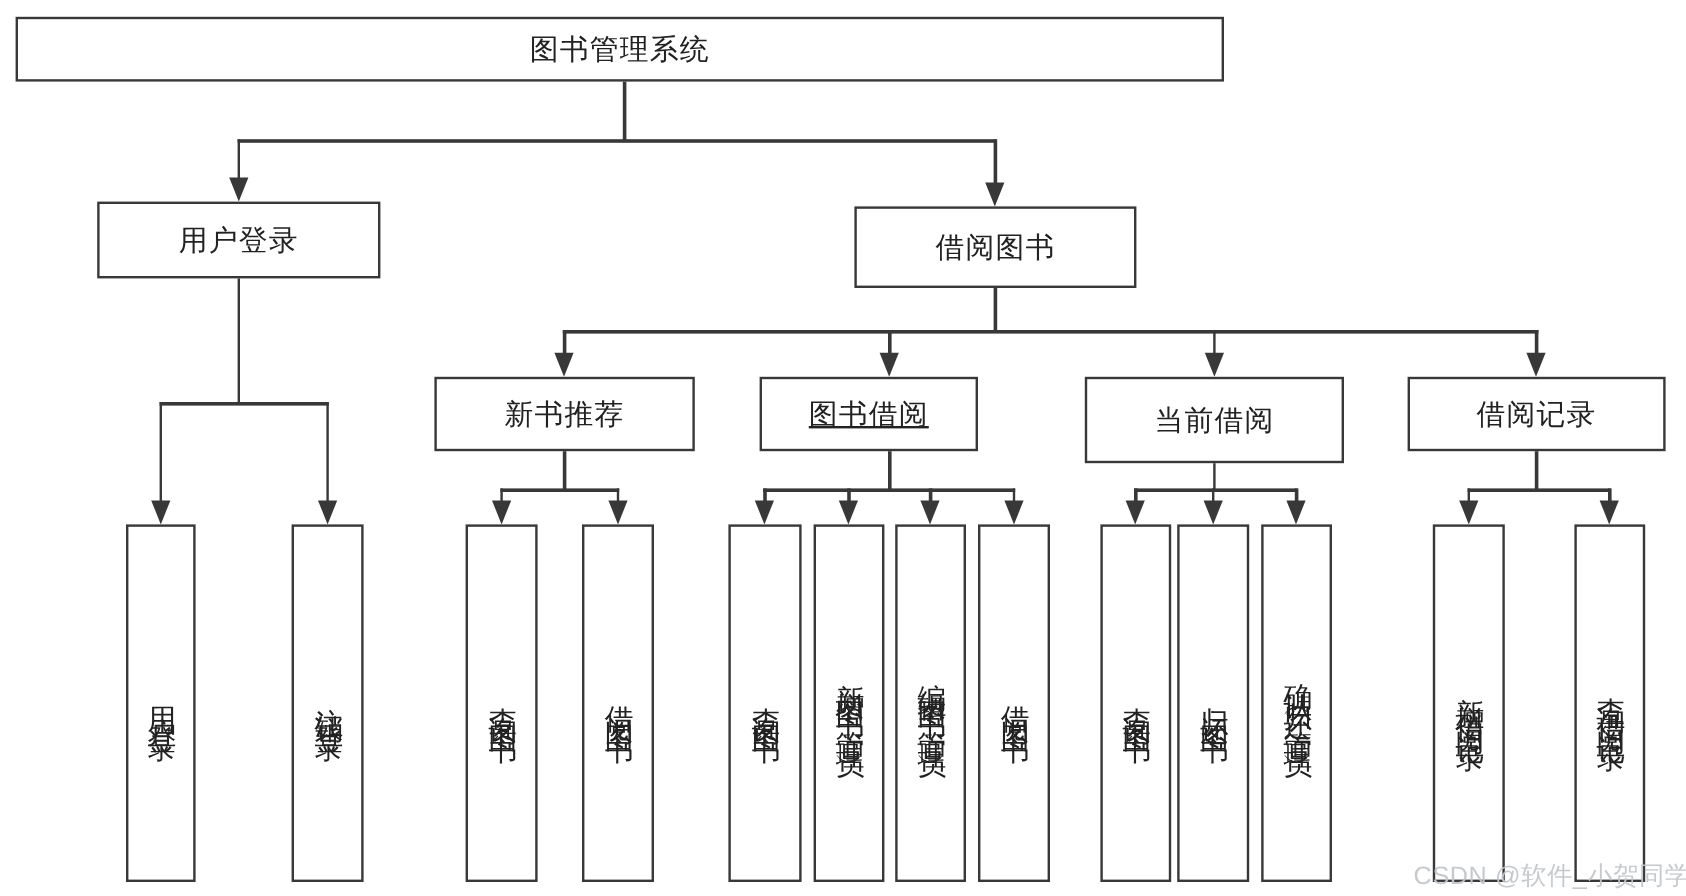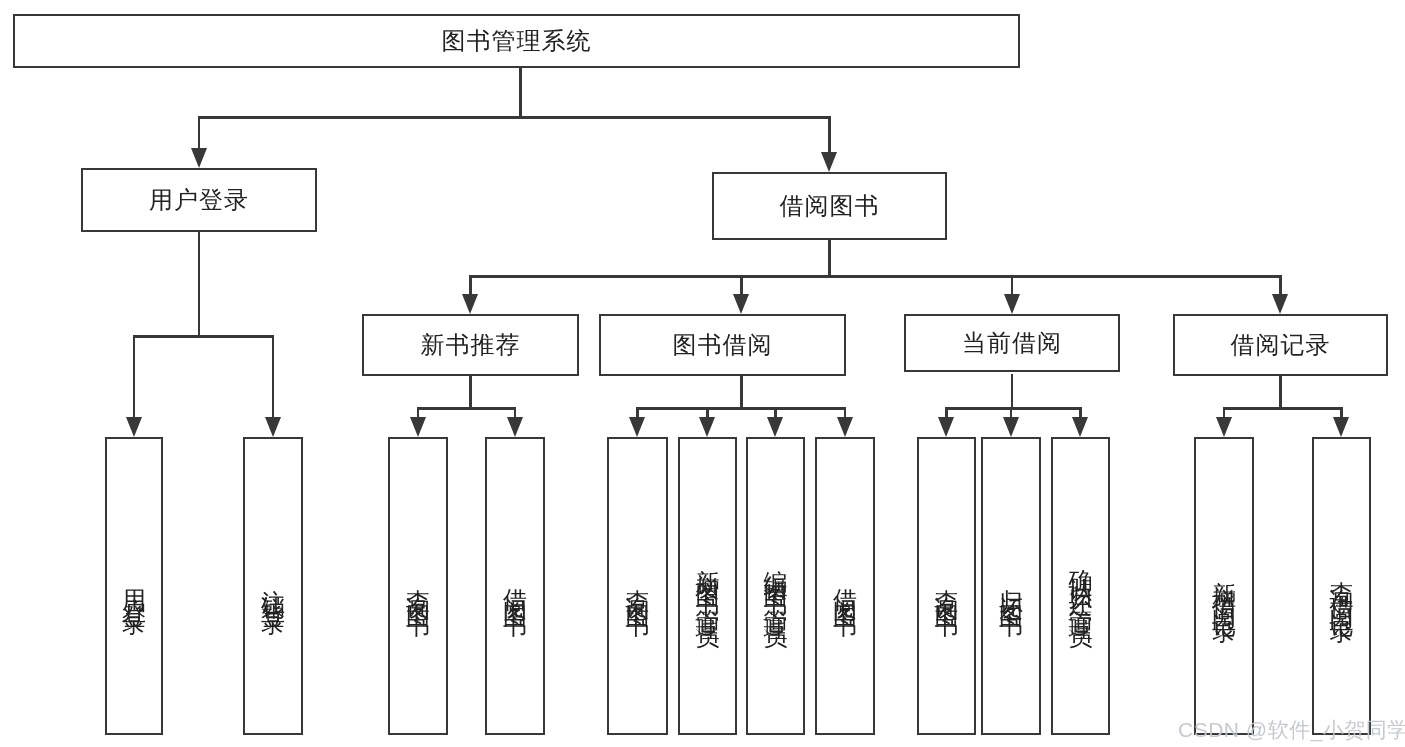--- a/index.html
+++ b/index.html
@@ -66,24 +66,24 @@
   <div class="box" style="left:81px; top:168px; width:236px; height:64px;">
     <span>用户登录</span>
   </div>
   <div class="box" style="left:712px; top:172px; width:235px; height:68px;">
     <span>借阅图书</span>
   </div>
 
   <div class="box" style="left:362px; top:314px; width:217px; height:62px;">
     <span>新书推荐</span>
   </div>
-  <div class="box" style="left:599px; top:314px; width:247px; height:62px;">
+  <div class="box" style="left:633px; top:314px; width:182px; height:62px;text-decoration:underline;">
     <span>图书借阅</span>
   </div>
-  <div class="box" style="left:904px; top:314px; width:216px; height:58px;">
+  <div class="box" style="left:904px; top:314px; width:216px; height:72px;">
     <span>当前借阅</span>
   </div>
   <div class="box" style="left:1173px; top:314px; width:215px; height:62px;">
     <span>借阅记录</span>
   </div>
 
   <div class="box leaf" style="left:105px; top:437px; width:58px; height:298px;">
     <span class="vtext">用户登录</span>
   </div>
   <div class="box leaf" style="left:243px; top:437px; width:60px; height:298px;">

